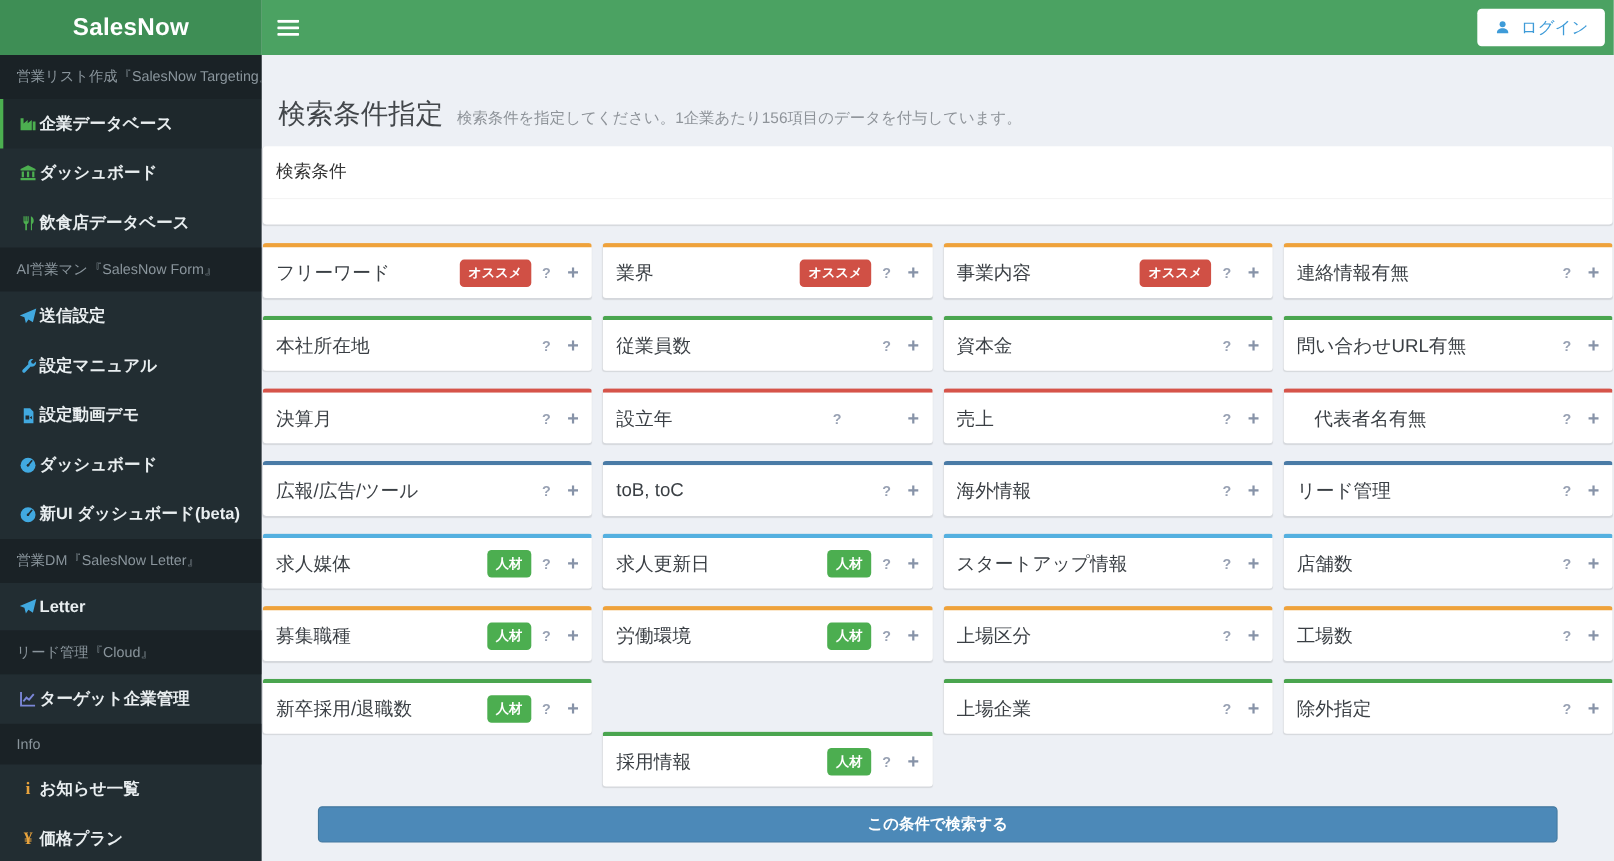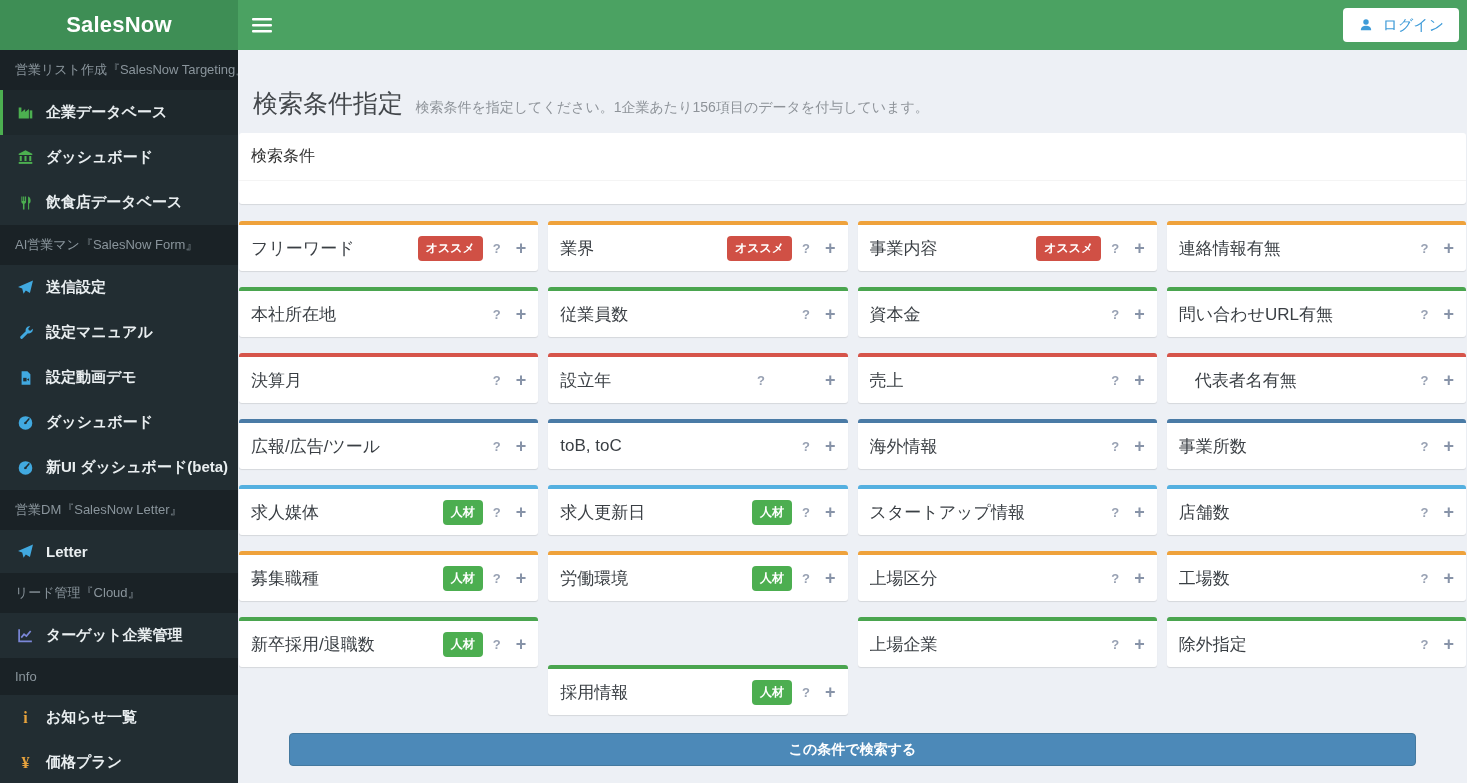--- a/index.html
+++ b/index.html
@@ -35,21 +35,21 @@
   
   .sidebar {
     position: absolute; top: 50px; left: 0; bottom: 0; width: 238px;
     background: #222d32; overflow: hidden;
   }
   .sb-section-header {
     background: #1a2226; color: #8a959c; font-size: 13px;
     padding: 11px 15px; white-space: nowrap; overflow: hidden;
   }
   .sb-item {
-    display: flex; align-items: center; gap: 10px;
+    display: flex; align-items: center; 
     padding: 13px 10px 13px 12px;
     border-left: 3px solid transparent;
     color: #e9eef0; font-size: 15px; font-weight: bold;
     cursor: pointer; white-space: nowrap;
   }
   .sb-item.active { background: #1e282c; border-left-color: #4caf50; }
   .sb-icon { width: 21px; flex: none; display: inline-flex; justify-content: center; align-items: center; }
   .icon-green  { color: #4caf50; }
   .icon-blue   { color: #41a9e0; }
   .icon-purple { color: #7b87d8; }
@@ -323,21 +323,21 @@
           <span class="card-label">toB, toC</span>
           <span class="help-icon">?</span>
           <span class="add-icon">+</span>
         </div>
         <div class="card" style="border-top-color: rgb(74, 123, 166);">
           <span class="card-label">海外情報</span>
           <span class="help-icon">?</span>
           <span class="add-icon">+</span>
         </div>
         <div class="card" style="border-top-color: rgb(74, 123, 166);">
-          <span class="card-label">事業所数</span>
+          <span class="card-label">リード管理</span>
           <span class="help-icon">?</span>
           <span class="add-icon">+</span>
         </div>
         <div class="card" style="border-top-color: rgb(84, 176, 224);">
           <span class="card-label">求人媒体</span>
           <span class="badge" style="background: rgb(76, 174, 80);">人材</span>
           <span class="help-icon">?</span>
           <span class="add-icon">+</span>
         </div>
         <div class="card" style="border-top-color: rgb(84, 176, 224);">

